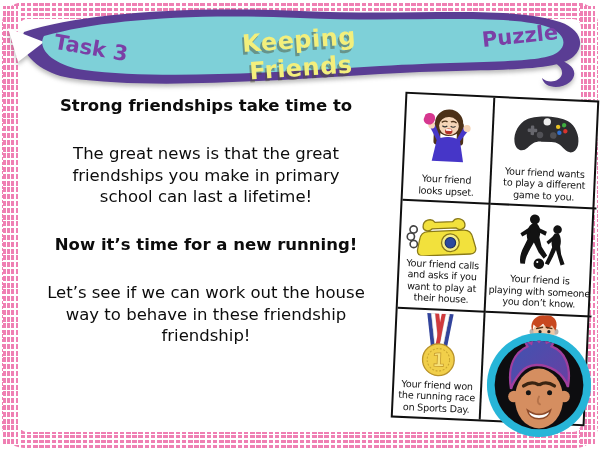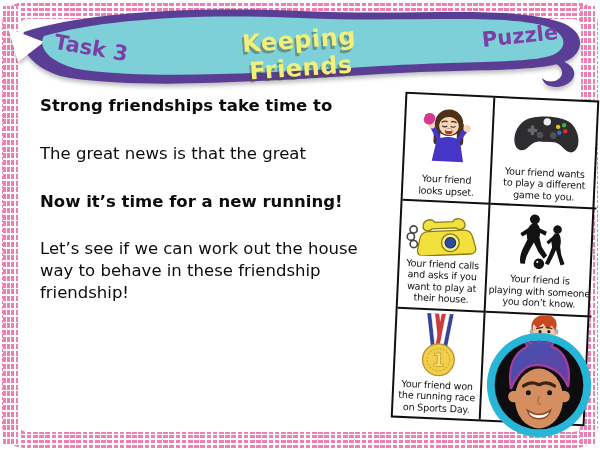--- a/index.html
+++ b/index.html
@@ -24,21 +24,21 @@
   
   .banner{position:absolute;left:0;top:0;width:600px;height:100px;z-index:6;}
   .banner svg{filter:drop-shadow(0 3px 2px rgba(60,60,60,.35));}
   .banner-label{position:absolute;font-weight:700;color:#7b3fa6;z-index:7;}
   .task{left:54px;top:36px;font-size:21px;transform:rotate(10deg);}
   .title{left:190px;top:26px;width:220px;text-align:center;font-size:24px;font-weight:700;color:#f3ef7c;
          transform:rotate(-4deg);text-shadow:-2px 3px 0 rgba(75,75,45,.45);letter-spacing:.5px;z-index:7;position:absolute;}
   .puzzle{left:462px;top:24px;width:116px;text-align:center;font-size:21px;transform:rotate(-6deg);}
 
   
-  .copy{position:absolute;left:40px;top:95px;width:332px;z-index:3;color:#0c0c0c;}
+  .copy{position:absolute;left:40px;top:95px;width:332px;z-index:3;color:#0c0c0c;text-align:center;}
   .para{font-size:16.5px;line-height:1.32;margin-bottom:26px;}
   .para.bold{font-weight:700;}
   .para span{display:block;}
 
   
   .cards{position:absolute;left:398px;top:96px;width:190px;height:322px;z-index:3;
          transform:rotate(2.6deg);background:#ffffff;border:2px solid #101010;
          display:grid;grid-template-columns:1fr 1fr;grid-template-rows:1fr 1fr 1fr;}
   .cell{position:relative;display:flex;flex-direction:column;align-items:center;justify-content:flex-end;
         padding:3px 2px 4px 2px;overflow:visible;}
@@ -73,20 +73,22 @@
     <div class="title">Keeping Friends</div>
     <div class="banner-label puzzle">Puzzle</div>
   </div>
 
   <div class="copy">
     <div class="para bold">
       <span>Strong friendships take time to</span>
     </div>
     <div class="para">
       <span>The great news is that the great</span>
+      <span>friendships you make in primary</span>
+      <span>school can last a lifetime!</span>
     </div>
     <div class="para bold">
       <span>Now it’s time for a new running!</span>
     </div>
     <div class="para">
       <span>Let’s see if we can work out the house</span>
       <span>way to behave in these friendship</span>
       <span>friendship!</span>
     </div>
   </div>

